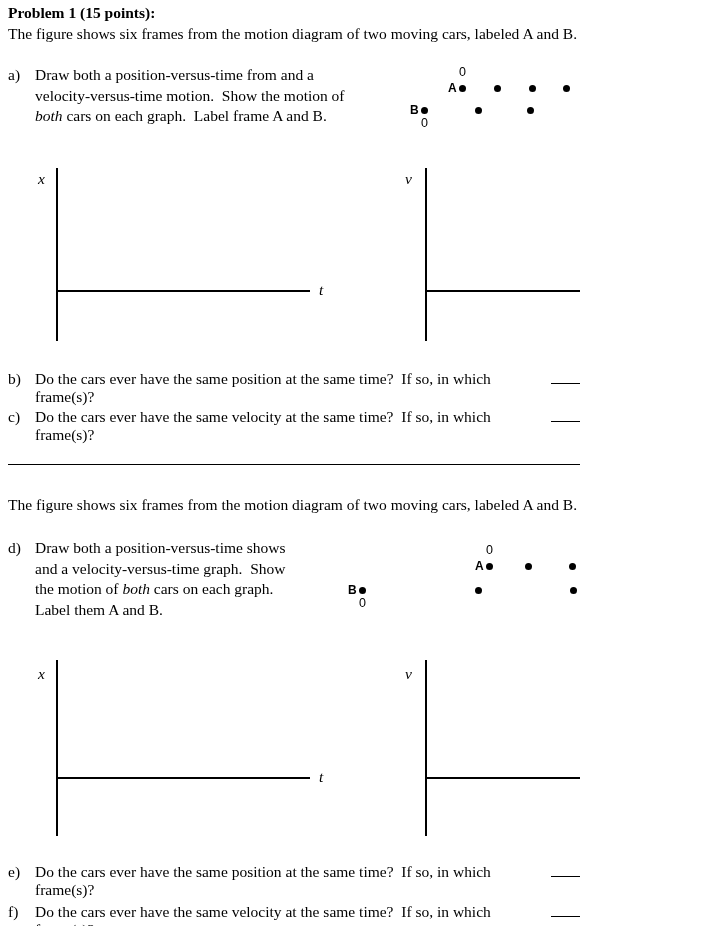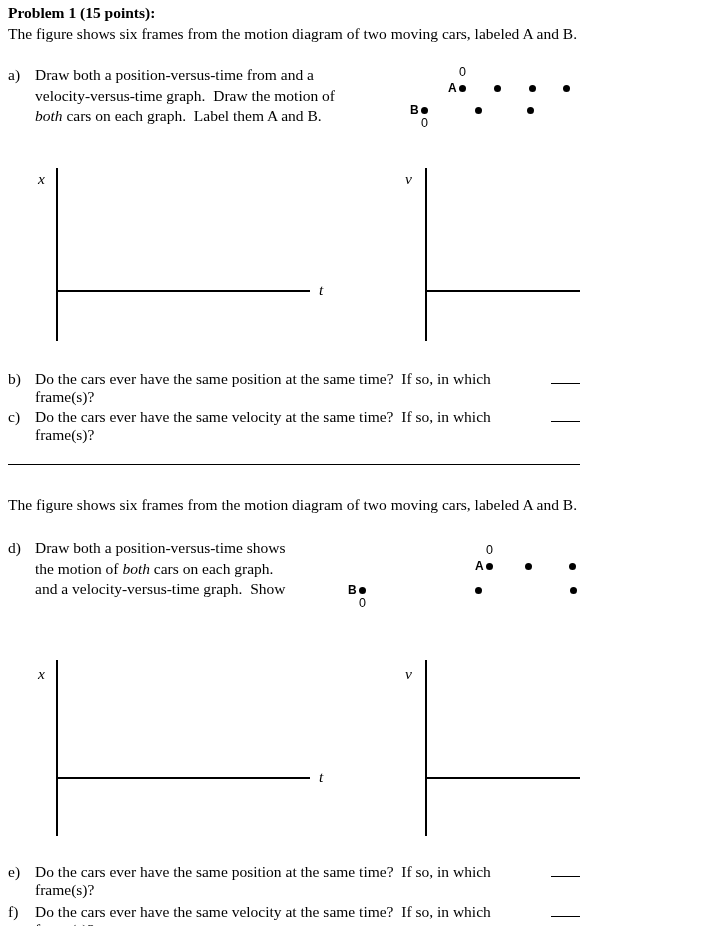--- a/index.html
+++ b/index.html
@@ -73,22 +73,22 @@
 
 <div class="page">
 
   <div class="title">Problem 1 (15 points):</div>
   <div class="intro">The figure shows six frames from the motion diagram of two moving cars, labeled A and B.</div>
 
   <div class="part part-a">
     <span class="marker">a)</span>
     <span class="ptext">
       <span class="pline">Draw both a position-versus-time from and a</span>
-      <span class="pline">velocity-versus-time graph.  Draw the motion of</span>
-      <span class="pline"><i>both</i><span> cars on each graph.  Label them A and B.</span></span>
+      <span class="pline">velocity-versus-time motion.  Show the motion of</span>
+      <span class="pline"><i>both</i><span> cars on each graph.  Label frame A and B.</span></span>
     </span>
   </div>
 
   <div class="motion-diagram" id="diagram-1">
       <span class="car-label" style="left: 38px; top: 16px;">A</span>
       <span class="dot" style="left: 48.5px; top: 20.5px;"></span>
       <span class="dot" style="left: 83.5px; top: 20.5px;"></span>
       <span class="dot" style="left: 118.5px; top: 20.5px;"></span>
       <span class="dot" style="left: 152.5px; top: 20.5px;"></span>
       <span class="dot" style="left: 184.5px; top: 20.5px;"></span>
@@ -132,22 +132,23 @@
   </div>
 
   <div class="divider"></div>
 
   <div class="intro2">The figure shows six frames from the motion diagram of two moving cars, labeled A and B.</div>
 
   <div class="part part-d">
     <span class="marker">d)</span>
     <span class="ptext">
       <span class="pline">Draw both a position-versus-time shows</span>
+      <span class="pline">and a velocity-versus-time graph.  Show</span>
       <span class="pline"><span>the motion of </span><i>both</i><span> cars on each graph.</span></span>
-      <span class="pline">and a velocity-versus-time graph.  Show</span>
+      <span class="pline">Label them A and B.</span>
     </span>
   </div>
 
   <div class="motion-diagram" id="diagram-2">
       <span class="car-label" style="left: 135px; top: 16px;">A</span>
       <span class="dot" style="left: 145.5px; top: 20.5px;"></span>
       <span class="dot" style="left: 184.5px; top: 20.5px;"></span>
       <span class="dot" style="left: 228.5px; top: 20.5px;"></span>
       <span class="dot" style="left: 264.5px; top: 20.5px;"></span>
       <span class="dot" style="left: 300.5px; top: 20.5px;"></span>

